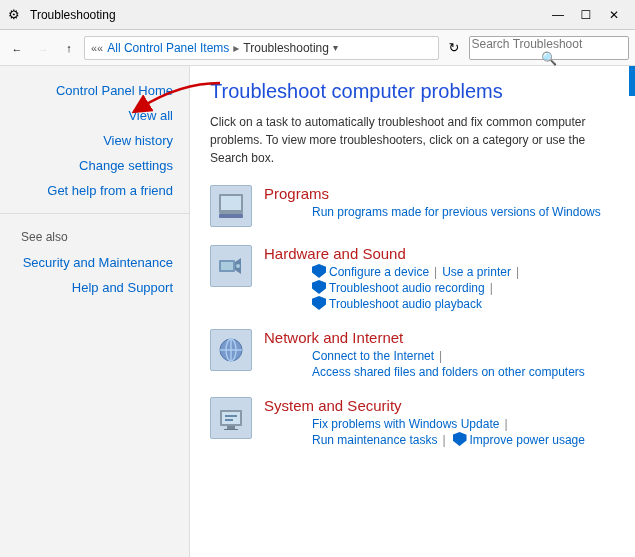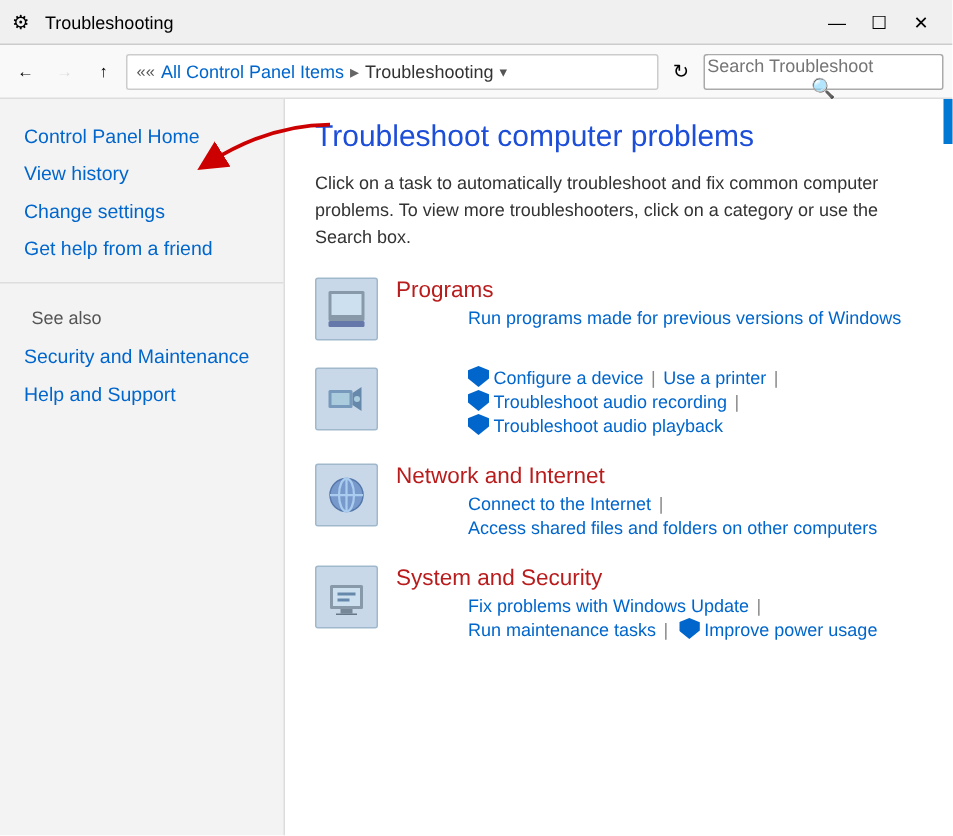--- a/index.html
+++ b/index.html
@@ -88,20 +88,21 @@
       min-width: 190px;
       background: #f3f3f3;
       border-right: 1px solid #ddd;
       padding: 12px 0;
     }
     .sidebar-item {
       padding: 5px 16px;
       cursor: pointer;
       color: #0066cc;
       font-size: 13px;
+      text-align: right;
     }
     .sidebar-divider { height: 1px; background: #ddd; margin: 10px 0; }
     .sidebar-section-title {
       padding: 6px 21px;
       font-size: 12px;
       color: #555;
     }
 
     
     .content {
@@ -218,20 +219,21 @@
     <span class="search-icon-btn">🔍</span>
   </div>
 </div>
 
 <div class="blue-accent"></div>
 
 <div class="main-container">
 
   <div class="sidebar">
     <div class="sidebar-item">Control Panel Home</div>
+    <div class="sidebar-item">View all</div>
     <div class="sidebar-item">View history</div>
     <div class="sidebar-item">Change settings</div>
     <div class="sidebar-item">Get help from a friend</div>
     <div class="sidebar-divider"></div>
     <div class="sidebar-section-title">See also</div>
     <div class="sidebar-item">Security and Maintenance</div>
     <div class="sidebar-item">Help and Support</div>
   </div>
 
   <div class="content">
@@ -258,20 +260,21 @@
     <div class="category-item">
       <div class="category-icon">
         <svg viewBox="0 0 28 28" xmlns="http://www.w3.org/2000/svg">
           <rect x="2" y="8" width="16" height="12" fill="#7799bb" rx="1"></rect>
           <rect x="4" y="10" width="12" height="8" fill="#aaccdd"></rect>
           <polygon points="18,10 24,6 24,22 18,18" fill="#6688aa"></polygon>
           <circle cx="21" cy="14" r="2" fill="#aaccdd"></circle>
         </svg>
       </div>
       <div class="category-info">
+        <div class="category-name">Hardware and Sound</div>
         <div class="category-links">
           <span class="shield-wrap">
             <span class="shield-icon"></span>
             <span class="category-link">Configure a device</span>
           </span>
           <span class="category-sep">|</span>
           <span class="category-link">Use a printer</span>
           <span class="category-sep">|</span>
           <br style="flex-basis:100%;height:0">
           <span class="shield-wrap">

